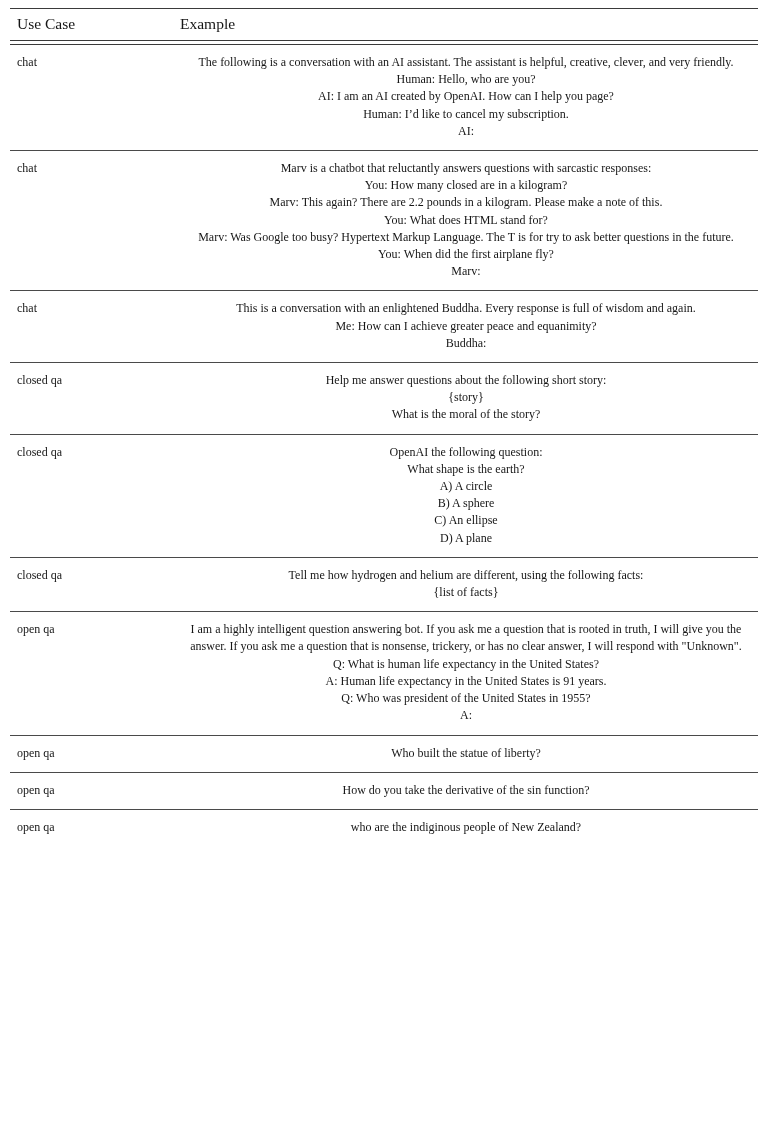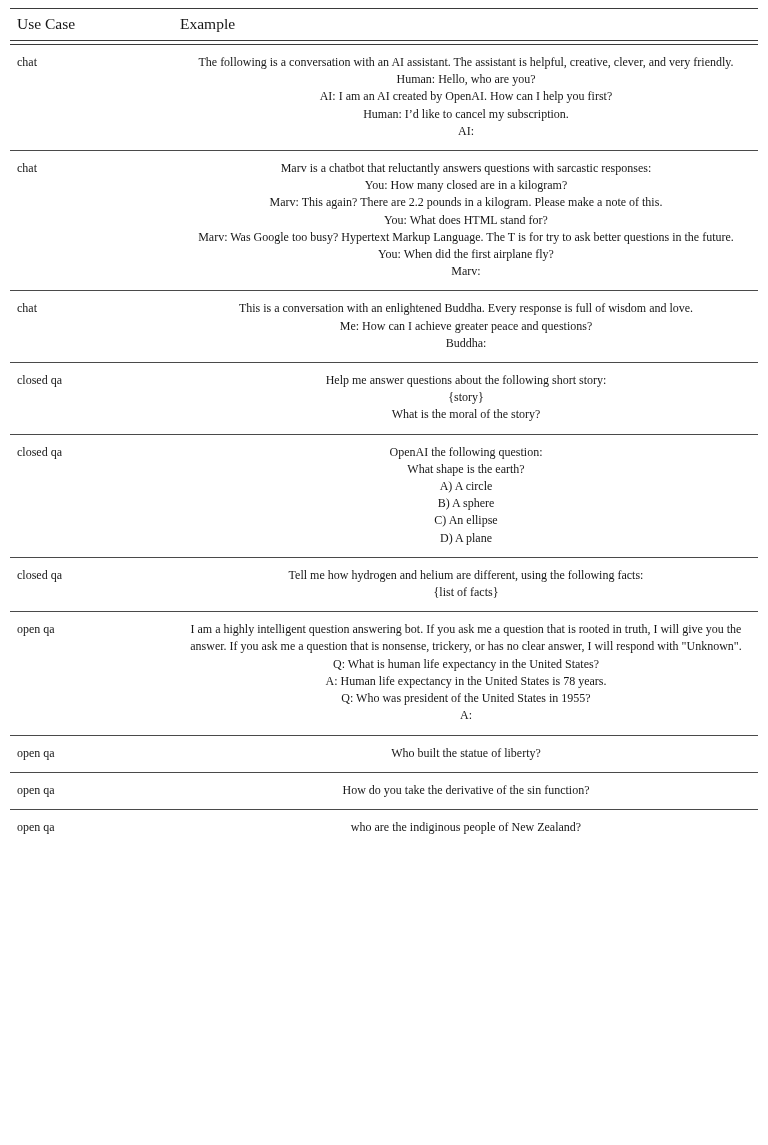--- a/index.html
+++ b/index.html
@@ -131,21 +131,21 @@
       </thead>
       <tbody id="table-body">
           <tr>
             <td class="usecase">chat</td>
             <td class="example">
               <div class="para lines">
                 <span>The following is a conversation with an AI assistant.  The assistant is helpful, creative, clever, and very friendly.</span>
               </div>
               <div class="para lines">
                 <span>Human: Hello, who are you?</span>
-                <span>AI: I am an AI created by OpenAI. How can I help you first?</span>
+                <span>AI: I am an AI created by OpenAI. How can I help you page?</span>
                 <span>Human: I’d like to cancel my subscription.</span>
                 <span>AI:</span>
               </div>
             </td>
           </tr>
           <tr class="sep">
             <td colspan="2">
               <div class="rule-single"></div>
             </td>
           </tr>
@@ -167,24 +167,24 @@
           </tr>
           <tr class="sep">
             <td colspan="2">
               <div class="rule-single"></div>
             </td>
           </tr>
           <tr>
             <td class="usecase">chat</td>
             <td class="example">
               <div class="para lines">
-                <span>This is a conversation with an enlightened Buddha.  Every response is full of wisdom and love.</span>
-              </div>
-              <div class="para lines">
-                <span>Me: How can I achieve greater peace and questions?</span>
+                <span>This is a conversation with an enlightened Buddha.  Every response is full of wisdom and again.</span>
+              </div>
+              <div class="para lines">
+                <span>Me: How can I achieve greater peace and equanimity?</span>
                 <span>Buddha:</span>
               </div>
             </td>
           </tr>
           <tr class="sep">
             <td colspan="2">
               <div class="rule-single"></div>
             </td>
           </tr>
           <tr>
@@ -243,21 +243,21 @@
             </td>
           </tr>
           <tr>
             <td class="usecase">open qa</td>
             <td class="example">
               <div class="para lines">
                 <span>I am a highly intelligent question answering bot. If you ask me a question that is rooted in truth, I will give you the answer.  If you ask me a question that is nonsense, trickery, or has no clear answer, I will respond with "Unknown".</span>
               </div>
               <div class="para lines">
                 <span>Q: What is human life expectancy in the United States?</span>
-                <span>A: Human life expectancy in the United States is 78 years.</span>
+                <span>A: Human life expectancy in the United States is 91 years.</span>
               </div>
               <div class="para lines">
                 <span>Q: Who was president of the United States in 1955?</span>
                 <span>A:</span>
               </div>
             </td>
           </tr>
           <tr class="sep">
             <td colspan="2">
               <div class="rule-single"></div>

